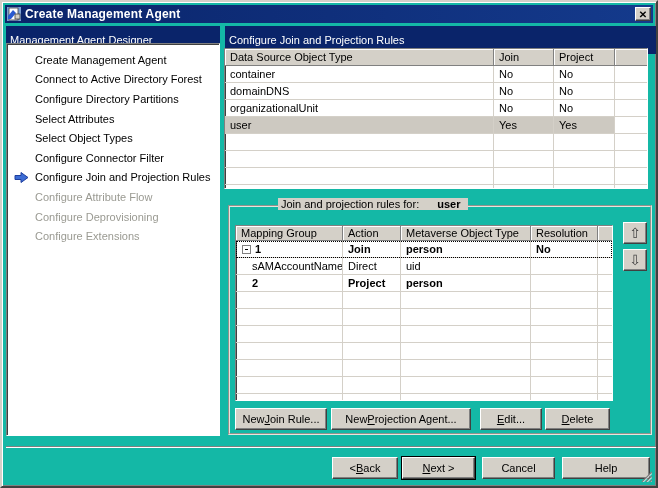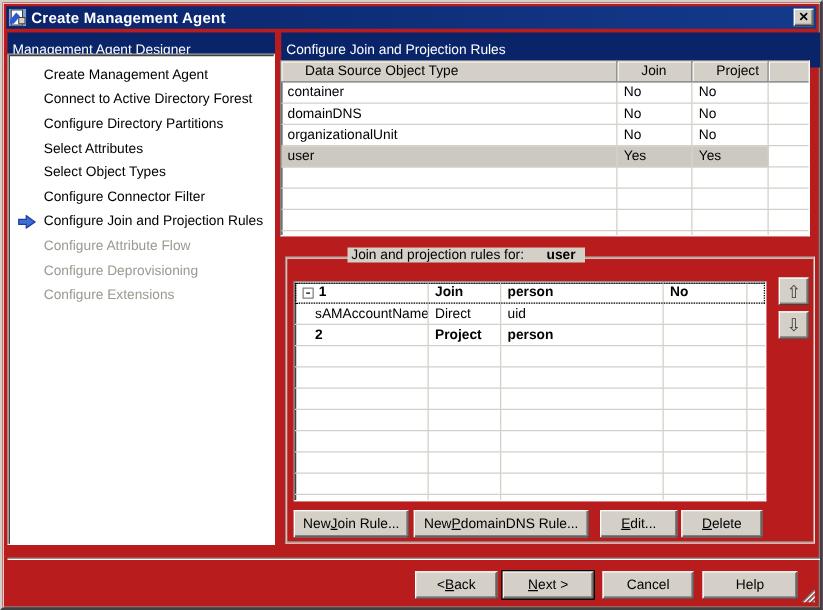--- a/index.html
+++ b/index.html
@@ -1,18 +1,18 @@
 <!DOCTYPE html>
 <html><head>
 <meta charset="utf-8">
 <style>
   html,body{margin:0;padding:0;background:#3a6e9c;}
   *{box-sizing:border-box;}
   .window{
-    position:relative;width:658px;height:488px;background:#b91c1c;
+    position:relative;width:658px;height:488px;background:#14b8a6;
     font-family:"Liberation Sans",sans-serif;font-size:11px;color:#000;
     border:2px solid;border-color:#d4d0c8 #404040 #404040 #d4d0c8;
     box-shadow:inset 1px 1px 0 #ffffff, inset -1px -1px 0 #808080;
     overflow:hidden;
   }
   
   .titlebar{
     position:absolute;left:3px;top:3px;right:3px;height:18px;
     background:linear-gradient(90deg,#0a246a 0%,#143a8c 100%);
     display:flex;align-items:center;color:#fff;
@@ -43,21 +43,21 @@
   .nav-item{position:relative;height:19.6px;display:flex;align-items:center;padding-left:28px;white-space:nowrap;}
   .nav-item.disabled{color:#9a9a92;}
   .nav-arrow{position:absolute;left:7px;top:4px;width:15px;height:11px;}
   
   .tablebox{background:#fff;border:1px solid;border-color:#808080 #fff #fff #808080;
     box-shadow:inset 1px 1px 0 #404040;overflow:hidden;position:absolute;}
   .trow{display:flex;height:17px;align-items:flex-end;}
   .hrow{display:flex;height:17px;}
   .hcell{
     background:#d4d0c8;border-right:1px solid #808080;border-bottom:1px solid #808080;
-    box-shadow:inset 1px 1px 0 #fff;display:flex;align-items:center;padding-left:19px;
+    box-shadow:inset 1px 1px 0 #fff;display:flex;align-items:center;padding-left:5px;
     white-space:nowrap;overflow:hidden;
   }
   .cell{border-right:1px solid #d4d0c8;border-bottom:1px solid #d4d0c8;height:100%;
     display:flex;align-items:center;padding-left:5px;white-space:nowrap;overflow:hidden;}
   .cell:last-child,.hcell:last-child{border-right:none;}
   
   .object-table{left:222px;top:46px;width:424px;height:141px;}
   .ot-c0{width:269px;}.ot-c1{width:60px;}.ot-c2{width:61px;}.ot-c3{flex:1;}
   .row-selected .cell.sel{background:#cdc9c1;}
   
@@ -100,21 +100,21 @@
   .gb-btn3{left:250px;top:201px;width:62px;}
   .gb-btn4{left:315px;top:201px;width:65px;}
   .up-btn{left:393px;top:15px;}
   .down-btn{left:393px;top:42px;}
   
   .divider{position:absolute;left:4px;top:444px;width:650px;height:2px;
     border-top:1px solid #808080;border-bottom:1px solid #fff;}
   .f-back{left:330px;top:455px;width:66px;}
   .f-next{left:400px;top:455px;width:73px;}
   .f-cancel{left:480px;top:455px;width:73px;}
-  .f-help{left:560px;top:455px;width:76px;}
+  .f-help{left:560px;top:455px;width:88px;}
   .resize-grip{position:absolute;right:4px;bottom:4px;width:13px;height:13px;}
 </style>
 </head>
 <body>
 
 <div class="window">
 
   <div class="titlebar">
     <svg class="app-icon" viewBox="0 0 14 14">
       <rect x="0" y="0" width="14" height="14" fill="#7b9fd4"></rect>
@@ -228,20 +228,27 @@
       </div>
   </div>
 
   <div class="groupbox">
     <div class="group-label">
       <span>Join and projection rules for:</span>
       <span class="group-object">user</span>
     </div>
 
     <div class="tablebox rules-table">
+      <div class="hrow rt-hrow">
+        <div class="hcell rt-c0">Mapping Group</div>
+        <div class="hcell rt-c1">Action</div>
+        <div class="hcell rt-c2">Metaverse Object Type</div>
+        <div class="hcell rt-c3">Resolution</div>
+        <div class="hcell rt-c4"></div>
+      </div>
       <div class="trow row-focused">
         <div class="cell rt-c0 bold">
             <span class="expander"></span>
             <span>1</span>
           </div>
         <div class="cell rt-c1 bold">Join</div>
         <div class="cell rt-c2 bold">person</div>
         <div class="cell rt-c3 bold">No</div>
         <div class="cell rt-c4"></div>
       </div>
@@ -325,21 +332,21 @@
       </button>
 
     <button class="btn gb-btn1">
         <span>New </span>
         <u>J</u>
         <span>oin Rule...</span>
       </button>
     <button class="btn gb-btn2">
         <span>New </span>
         <u>P</u>
-        <span>domainDNS Rule...</span>
+        <span>rojection Agent...</span>
       </button>
     <button class="btn gb-btn3">
         <u>E</u>
         <span>dit...</span>
       </button>
     <button class="btn gb-btn4">
         <u>D</u>
         <span>elete</span>
       </button>
   </div>

